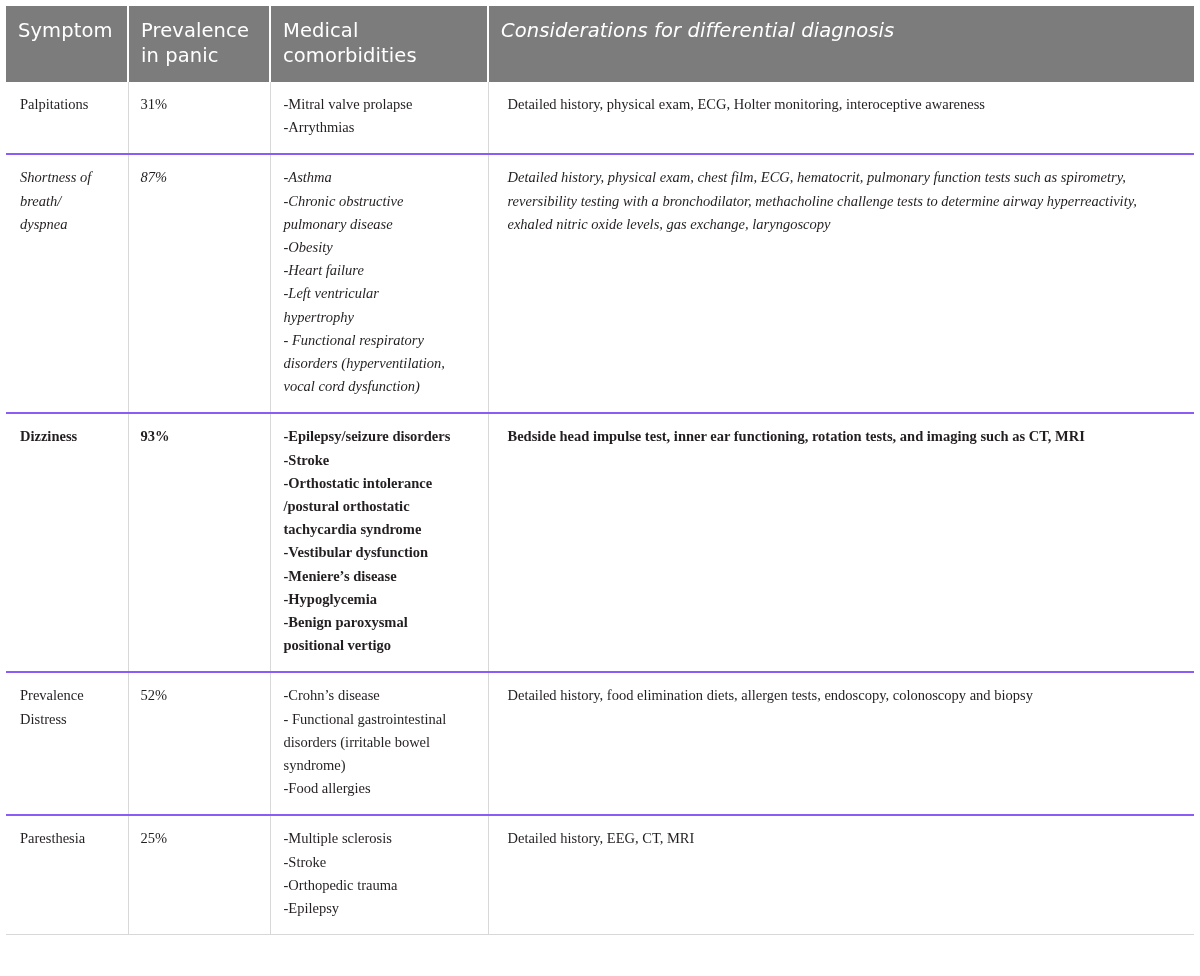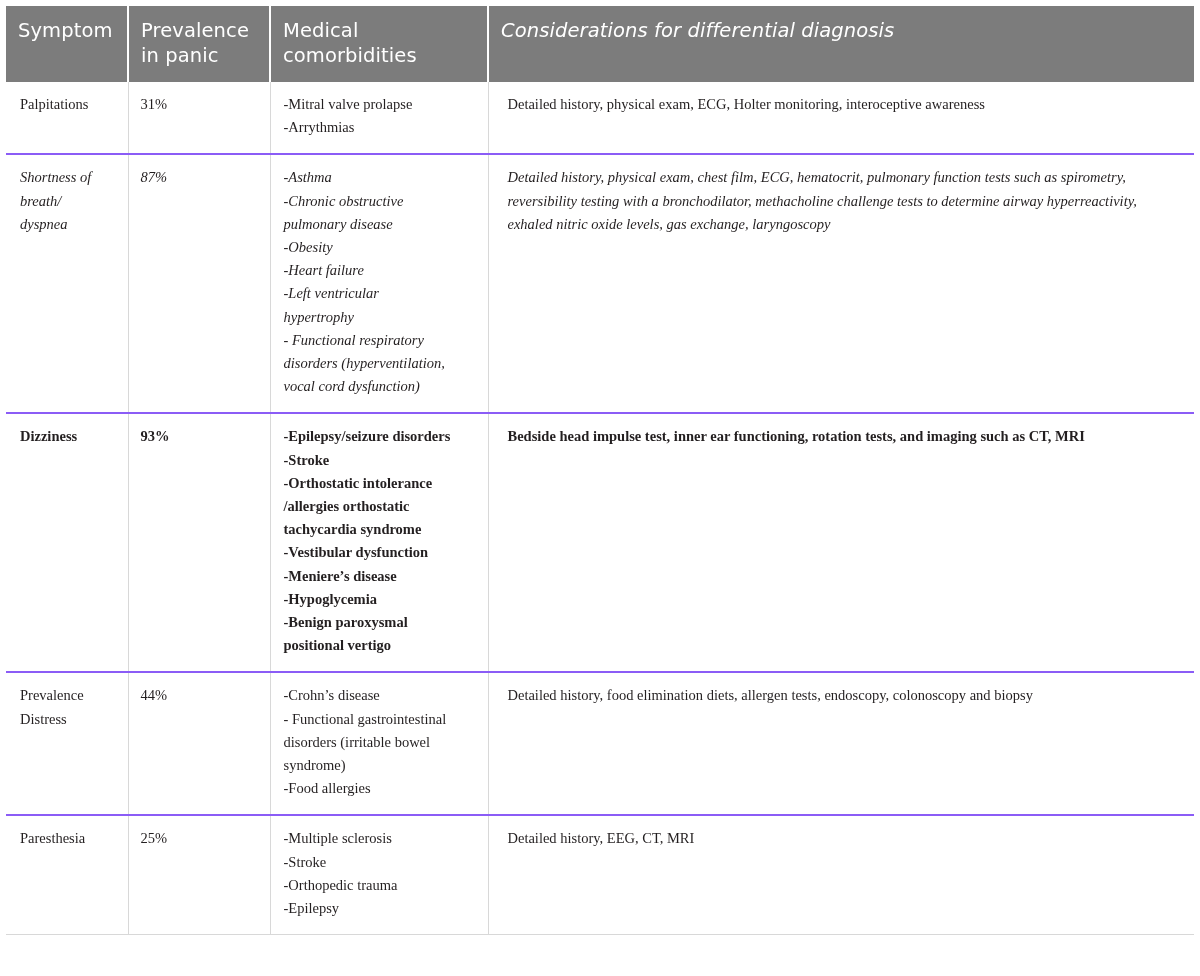--- a/index.html
+++ b/index.html
@@ -128,33 +128,33 @@
 disorders (hyperventilation,
 vocal cord dysfunction)</td>
         <td class="cell-lines cell-consider last-col">Detailed history, physical exam, chest film, ECG, hematocrit, pulmonary function tests such as spirometry, reversibility testing with a bronchodilator, methacholine challenge tests to determine airway hyperreactivity, exhaled nitric oxide levels, gas exchange, laryngoscopy</td>
       </tr>
       <tr data-row="3">
         <td class="cell-lines cell-symptom">Dizziness</td>
         <td class="cell-lines cell-prevalence">93%</td>
         <td class="cell-lines cell-comorbid">-Epilepsy/seizure disorders
 -Stroke
 -Orthostatic intolerance
-/allergies orthostatic
+/postural orthostatic
 tachycardia syndrome
 -Vestibular dysfunction
 -Meniere’s disease
 -Hypoglycemia
 -Benign paroxysmal
 positional vertigo</td>
         <td class="cell-lines cell-consider last-col">Bedside head impulse test, inner ear functioning, rotation tests, and imaging such as CT, MRI</td>
       </tr>
       <tr data-row="4">
         <td class="cell-lines cell-symptom">Prevalence
 Distress</td>
-        <td class="cell-lines cell-prevalence">44%</td>
+        <td class="cell-lines cell-prevalence">52%</td>
         <td class="cell-lines cell-comorbid">-Crohn’s disease
 - Functional gastrointestinal
 disorders (irritable bowel
 syndrome)
 -Food allergies</td>
         <td class="cell-lines cell-consider last-col">Detailed history, food elimination diets, allergen tests, endoscopy, colonoscopy and biopsy</td>
       </tr>
       <tr data-row="5">
         <td class="cell-lines cell-symptom">Paresthesia</td>
         <td class="cell-lines cell-prevalence">25%</td>

